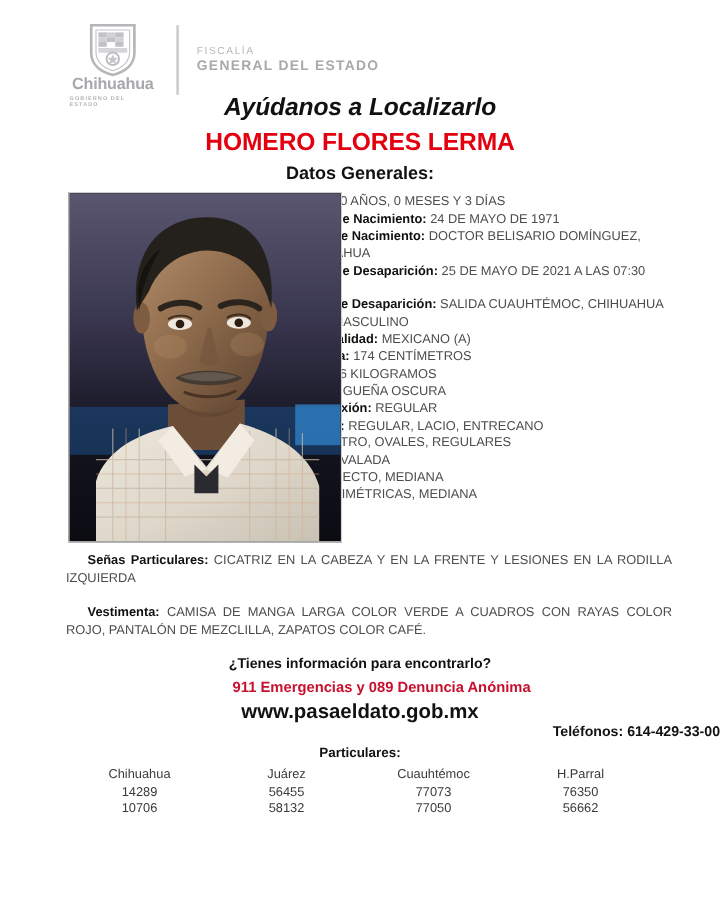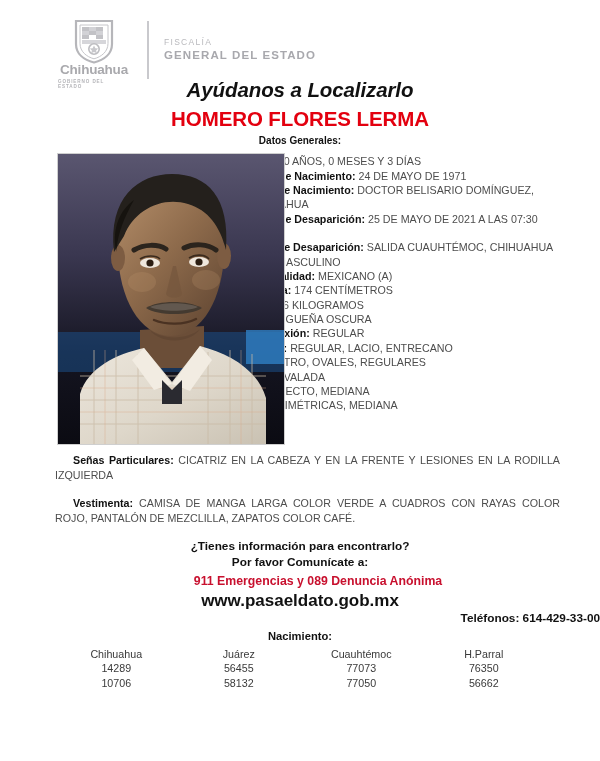--- a/index.html
+++ b/index.html
@@ -90,21 +90,21 @@
   }
   .t-name {
     font-size: 20.5px;
     font-weight: bold;
     color: #e3000f;
     letter-spacing: -0.1px;
     line-height: 1.35;
     margin-top: 1px;
   }
   .t-datos {
-    font-size: 10px;
+    font-size: 15px;
     font-weight: bold;
     color: #111111;
     line-height: 1.4;
     margin-top: 2px;
   }
 
   
   .cols {
     display: flex;
     align-items: flex-start;
@@ -378,25 +378,24 @@
     <span>CICATRIZ EN LA CABEZA Y EN LA FRENTE Y LESIONES EN LA RODILLA IZQUIERDA</span>
   </div>
   <div class="para">
     <b>Vestimenta:</b>
     <span>CAMISA DE MANGA LARGA COLOR VERDE A CUADROS CON RAYAS COLOR ROJO, PANTALÓN DE MEZCLILLA, ZAPATOS COLOR CAFÉ.</span>
   </div>
 </div>
 
 <div class="contact">
   <div class="c-q">¿Tienes información para encontrarlo?</div>
-  <div class="c-q">Por favor Comunícate a:</div>
   <div class="c-911">911 Emergencias y 089 Denuncia Anónima</div>
   <div class="c-web">www.pasaeldato.gob.mx</div>
   <div class="c-tel">Teléfonos: 614-429-33-00</div>
-  <div class="c-ext">Nacimiento:</div>
+  <div class="c-ext">Particulares:</div>
 </div>
 
 <div class="ext-table">
   <div class="ext-col">
     <div class="ext-city">Chihuahua</div>
     <div class="ext-num">14289</div>
     <div class="ext-num">10706</div>
   </div>
   <div class="ext-col">
     <div class="ext-city">Juárez</div>

